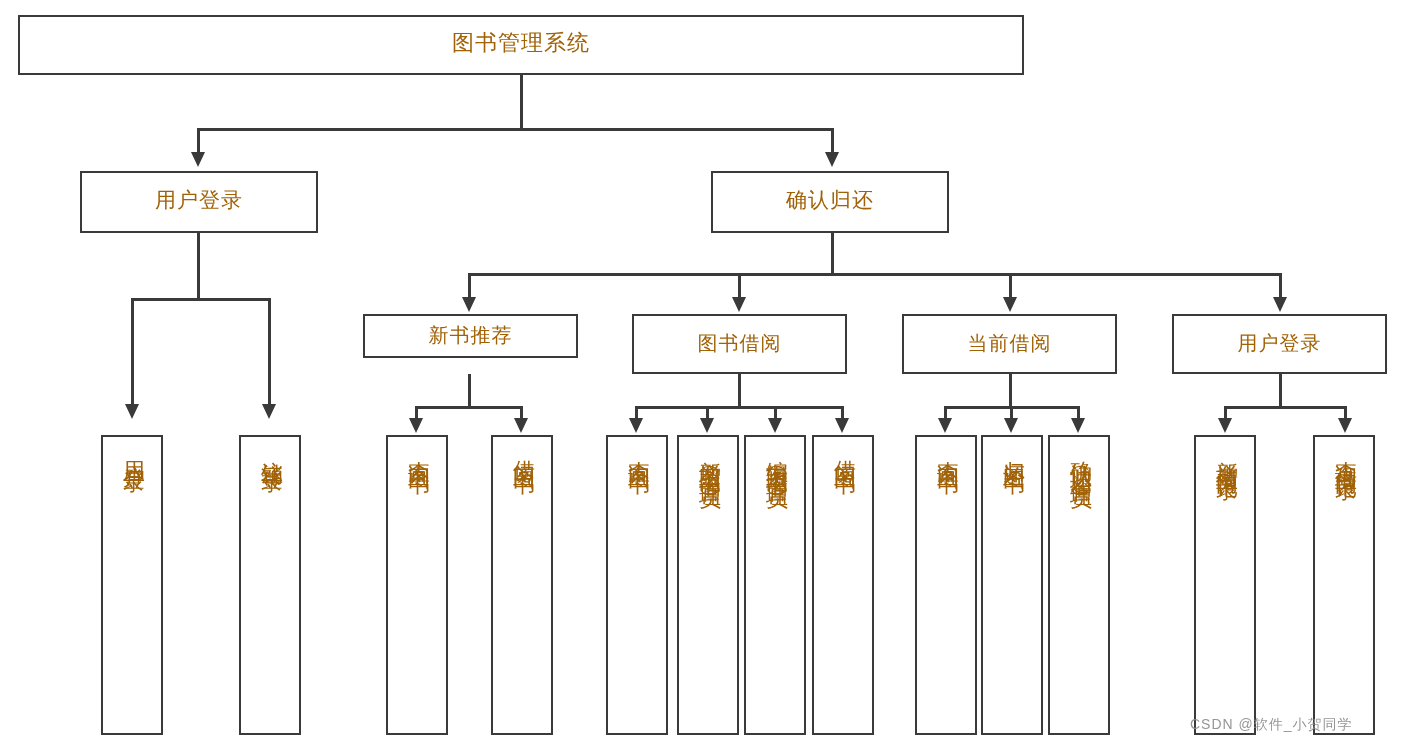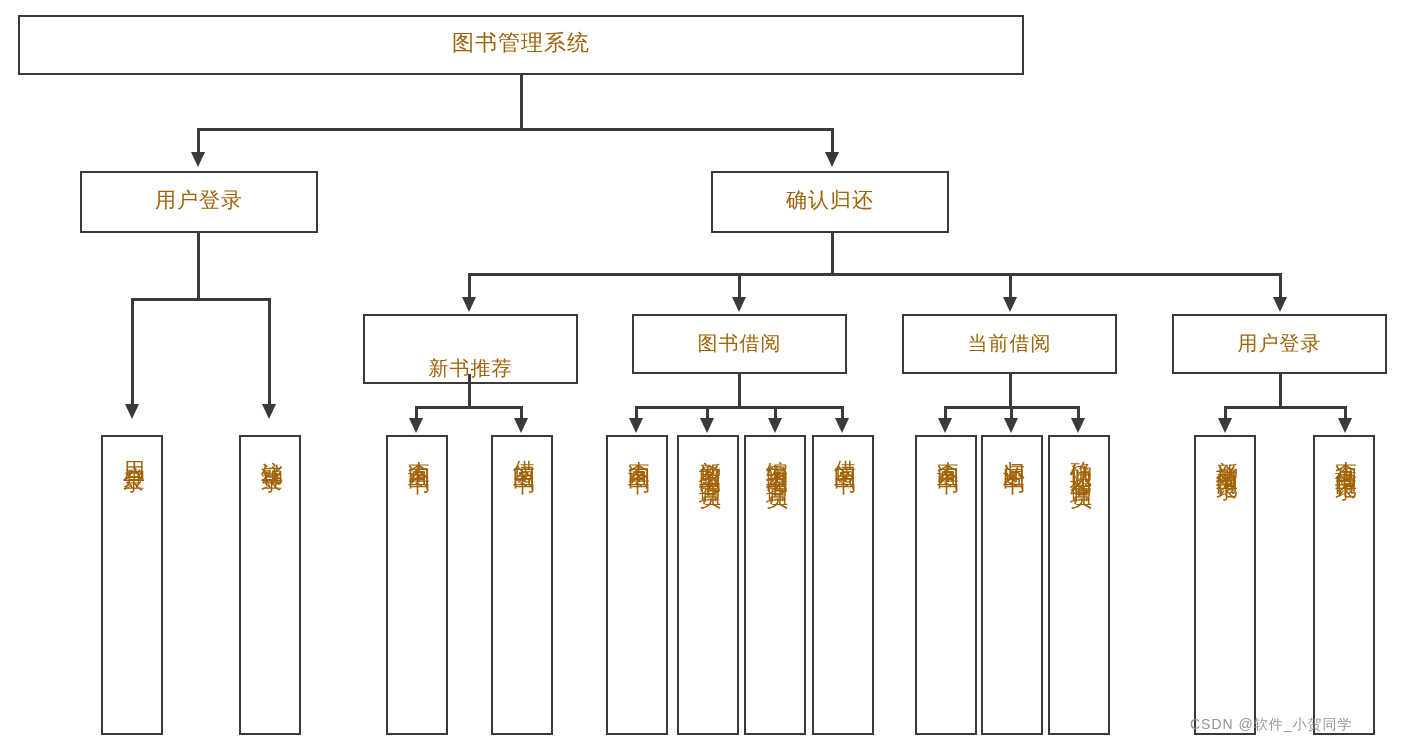--- a/index.html
+++ b/index.html
@@ -123,21 +123,21 @@
 
   <div class="vline" style="left:738px;top:273px;height:26px;"></div>
   <div class="arrow" style="left:732px;top:297px;"></div>
 
   <div class="vline" style="left:1009px;top:273px;height:26px;"></div>
   <div class="arrow" style="left:1003px;top:297px;"></div>
 
   <div class="vline" style="left:1279px;top:273px;height:26px;"></div>
   <div class="arrow" style="left:1273px;top:297px;"></div>
 
-  <div class="node level3" style="left:363px;top:314px;width:215px;height:70px;align-items:flex-end;">
+  <div class="node level3" style="left:363px;top:314px;width:215px;height:44px;">
     <span class="label">新书推荐</span>
   </div>
   <div class="node level3" style="left:902px;top:314px;width:215px;height:60px;">
     <span class="label">当前借阅</span>
   </div>
   <div class="node level3" style="left:632px;top:314px;width:215px;height:60px;">
     <span class="label">图书借阅</span>
   </div>
   <div class="node level3" style="left:1172px;top:314px;width:215px;height:60px;">
     <span class="label">用户登录</span>

